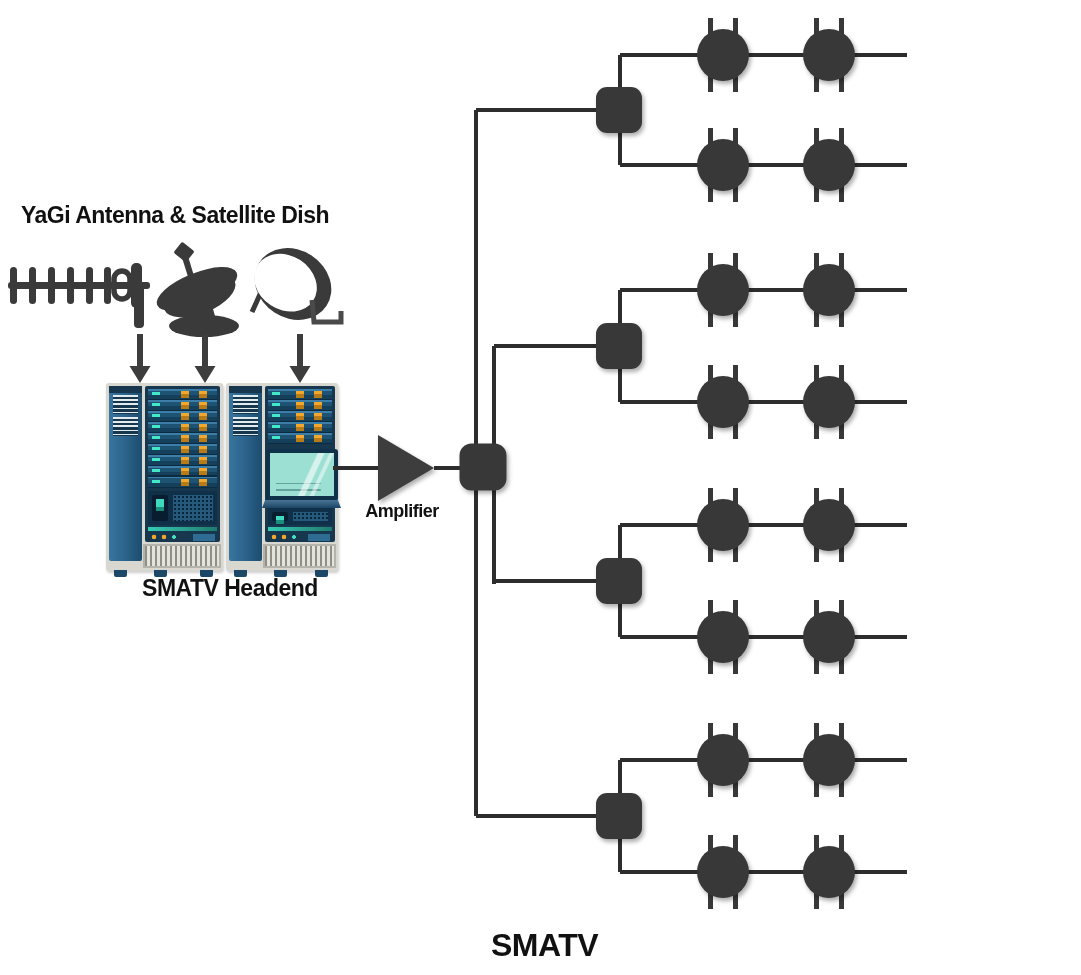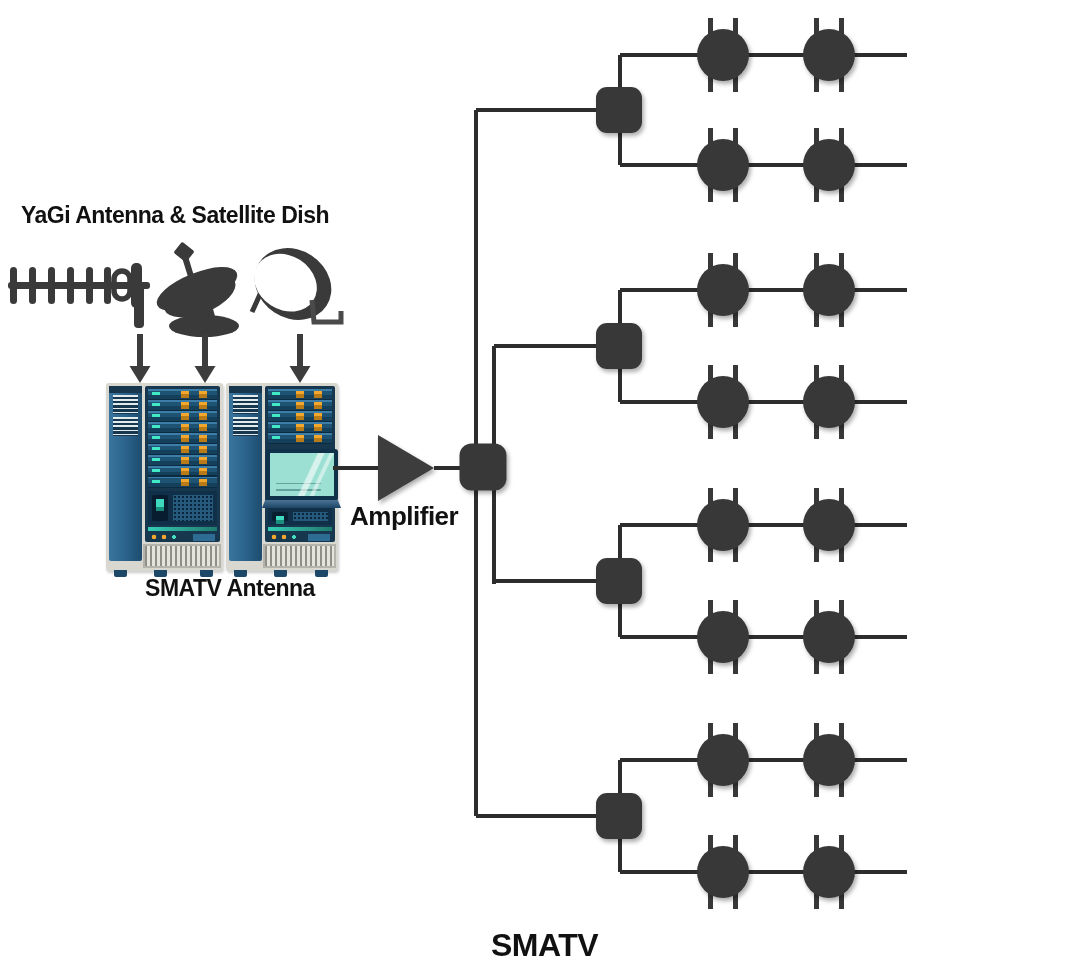--- a/index.html
+++ b/index.html
@@ -3,21 +3,21 @@
 <meta charset="utf-8">
 <style>
   html,body{margin:0;padding:0;background:#ffffff;}
   #stage{position:relative;width:907px;height:975px;background:#ffffff;overflow:hidden;
          font-family:"Liberation Sans",sans-serif;}
   #net{position:absolute;left:0;top:0;width:1081px;height:975px;}
 
   .label{position:absolute;color:#111111;font-weight:bold;letter-spacing:-0.5px;text-align:center;}
   .heading{left:10px;top:202px;width:330px;font-size:23px;}
   .headend-label{left:116px;top:575px;width:228px;font-size:23px;}
-  .amp-label{left:350px;top:501px;width:104px;font-size:26px;}
+  .amp-label{left:350px;top:501px;width:104px;font-size:18px;}
   .main-title{left:4px;top:927px;width:1081px;font-size:32px;display:flex;justify-content:center;gap:18px;letter-spacing:-0.5px;}
 
   
   .racks{position:absolute;left:106px;top:383px;width:234px;height:192px;}
   .rack{position:absolute;top:0;height:188px;background:#d8d8d0;border-radius:3px;
         box-shadow:1px 2px 3px rgba(0,0,0,0.2);}
   .rack1{left:0;width:117px;}
   .rack2{left:120px;width:112px;}
 
   .tower{position:absolute;left:3px;top:3px;width:33px;height:175px;border-radius:2px;
@@ -307,19 +307,19 @@
       <rect x="920" y="835" width="5" height="74" fill="#383838"></rect>
       <rect x="945" y="835" width="5" height="74" fill="#383838"></rect>
       <circle cx="935" cy="872" r="26" fill="#383838" filter="url(#ds)"></circle>
       <rect x="1020" y="835" width="5" height="74" fill="#383838"></rect>
       <rect x="1045" y="835" width="5" height="74" fill="#383838"></rect>
       <rect x="1012" y="849" width="46" height="46" rx="11" fill="#383838" filter="url(#ds)"></rect>
       <rect x="596" y="793" width="46" height="46" rx="11" fill="#383838" filter="url(#ds)"></rect>
     </svg>
 
   <div class="label heading">YaGi Antenna &amp; Satellite Dish</div>
-  <div class="label headend-label">SMATV Antenna</div>
+  <div class="label headend-label">SMATV Headend</div>
   <div class="label amp-label">Amplifier</div>
   <div class="label main-title">
     <span>SMATV</span>
   </div>
 
 </div>
 
 </body></html>

